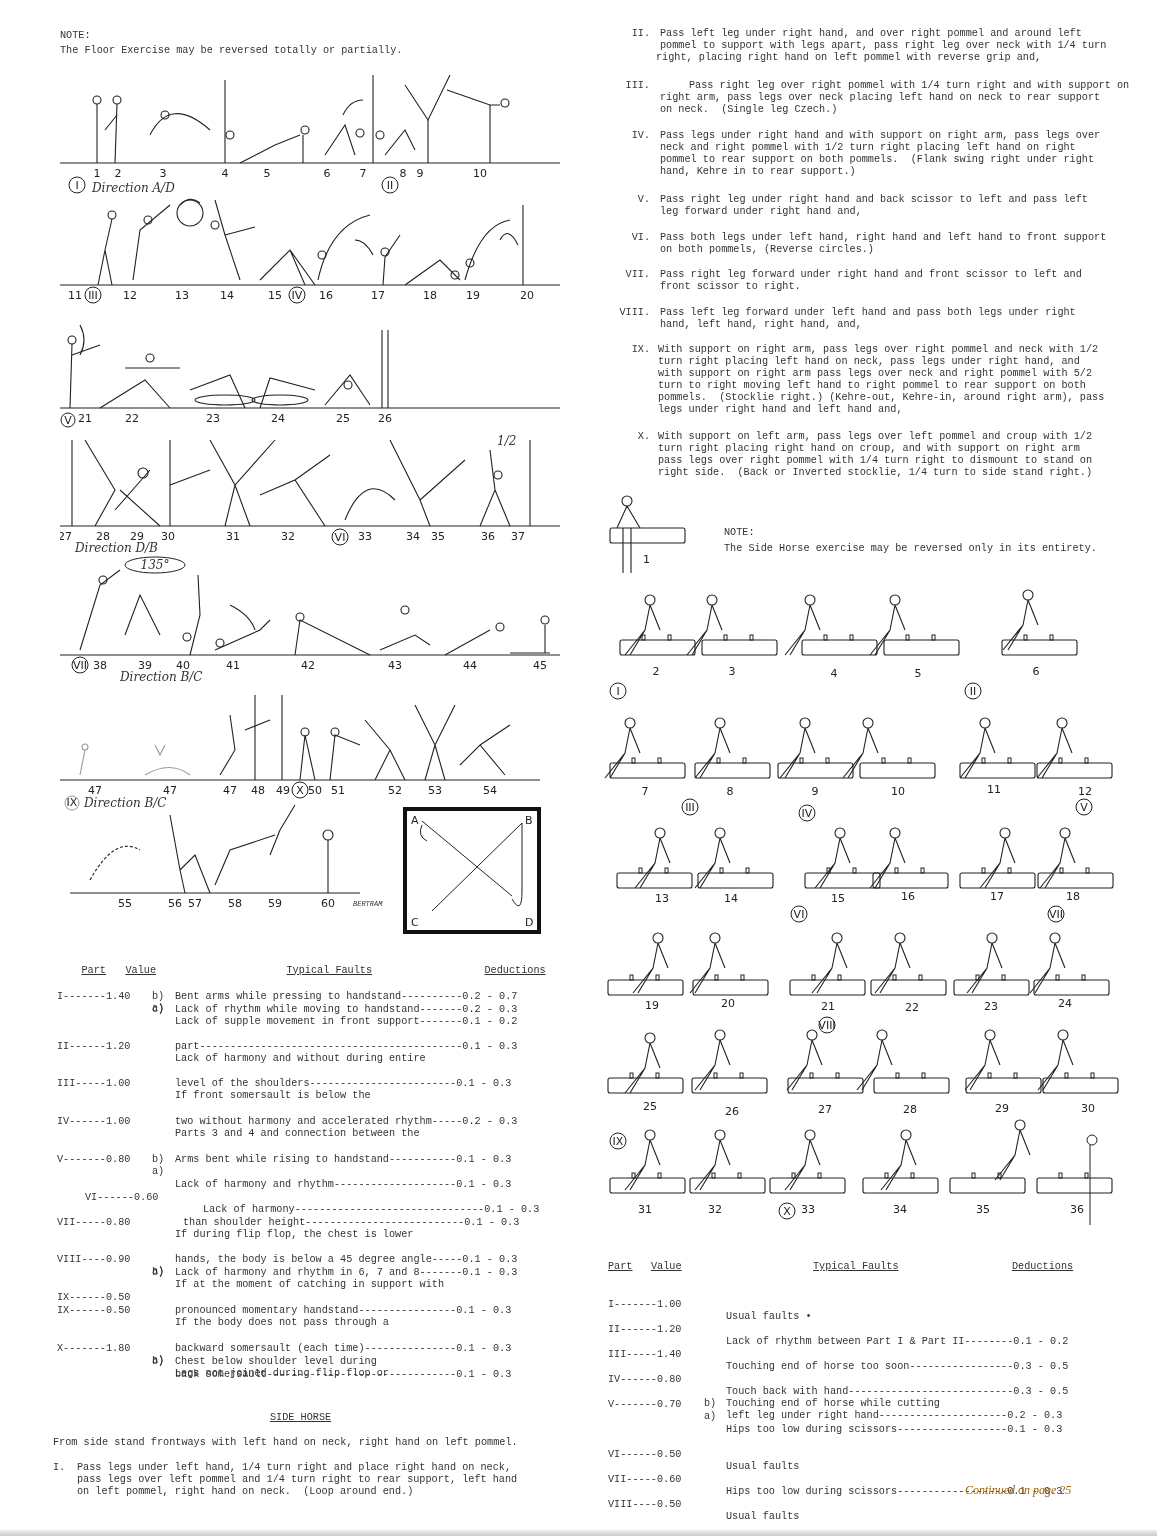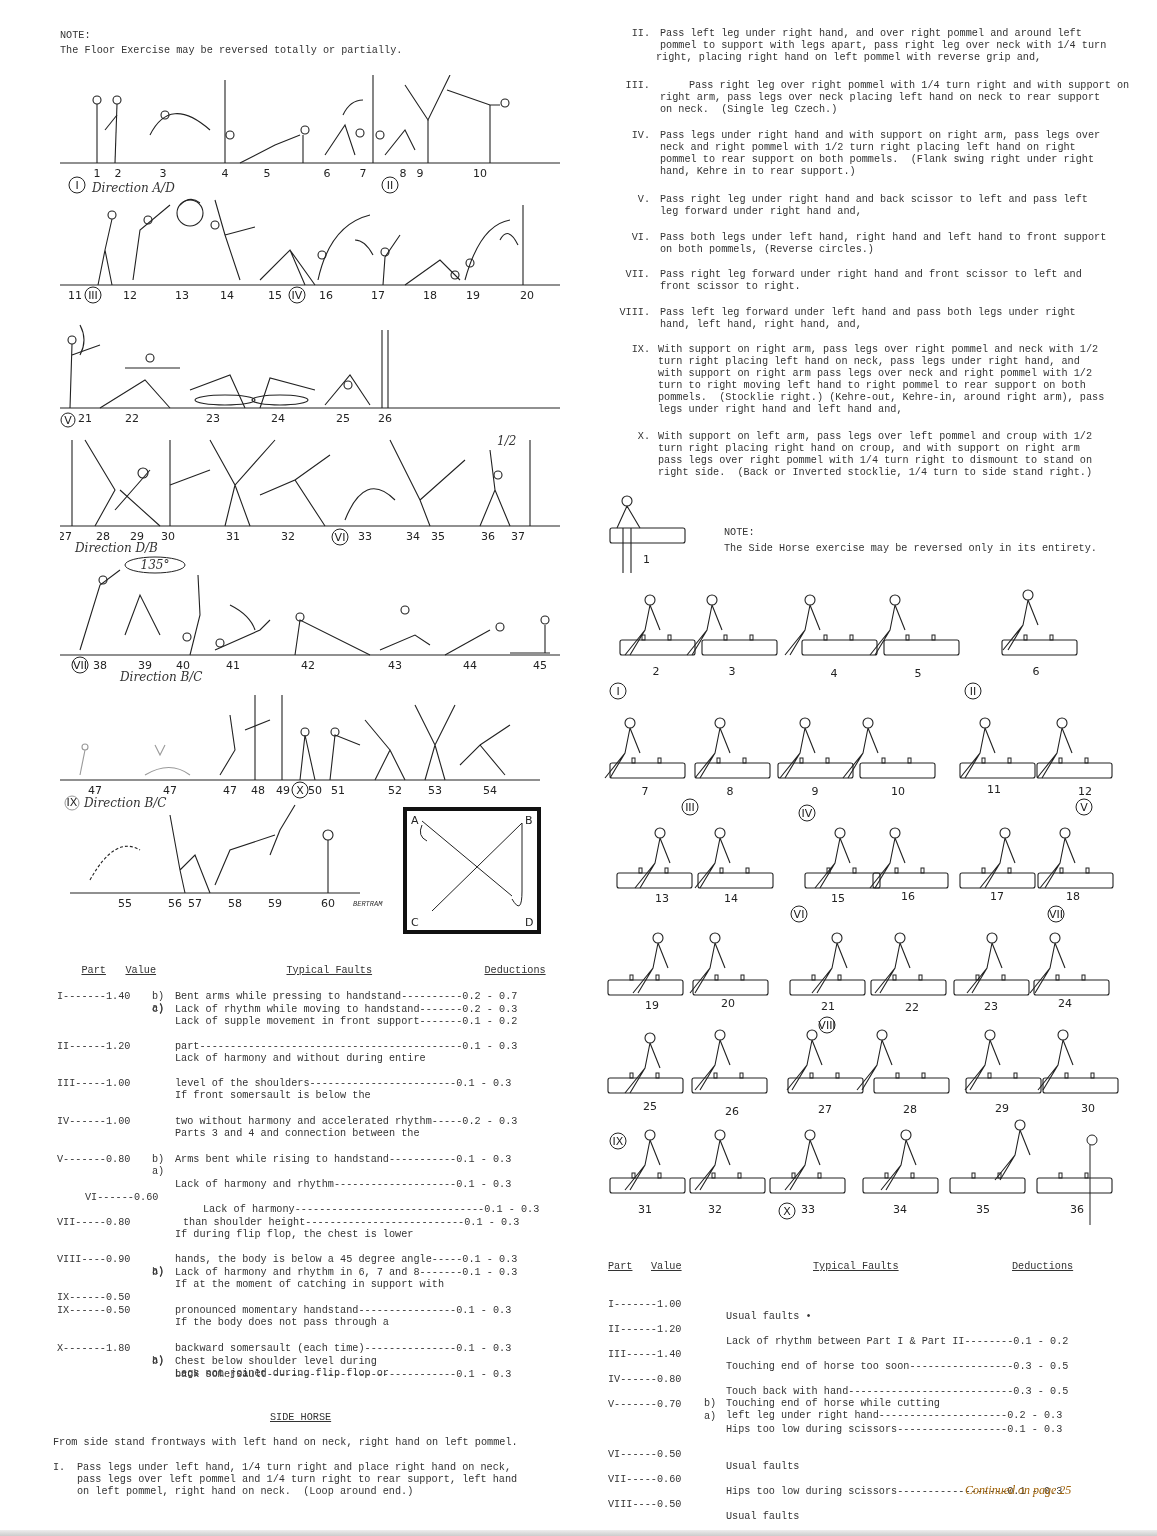--- a/index.html
+++ b/index.html
@@ -455,21 +455,21 @@
   <div class="abs" style="top:279px;left:0;">
     <span class="roman" style="left:0;width:40px;">VIII.</span>
     <span class="para" style="left:50px;top:0;">Pass left leg forward under left hand and pass both legs under right</span>
     <span class="para" style="left:50px;top:12px;">hand, left hand, right hand, and,</span>
   </div>
 
   <div class="abs" style="top:316px;left:0;">
     <span class="roman" style="left:0;width:40px;">IX.</span>
     <span class="para" style="left:48px;top:0;">With support on right arm, pass legs over right pommel and neck with 1/2</span>
     <span class="para" style="left:48px;top:12px;">turn right placing left hand on neck, pass legs under right hand, and</span>
-    <span class="para" style="left:48px;top:24px;">with support on right arm pass legs over neck and right pommel with 1/2</span>
+    <span class="para" style="left:48px;top:24px;">with support on right arm pass legs over neck and right pommel with 5/2</span>
     <span class="para" style="left:48px;top:36px;">turn to right moving left hand to right pommel to rear support on both</span>
     <span class="para" style="left:48px;top:48px;">pommels.  (Stocklie right.) (Kehre-out, Kehre-in, around right arm), pass</span>
     <span class="para" style="left:48px;top:60px;">legs under right hand and left hand and,</span>
   </div>
 
   <div class="abs" style="top:403px;left:0;">
     <span class="roman" style="left:0;width:40px;">X.</span>
     <span class="para" style="left:48px;top:0;">With support on left arm, pass legs over left pommel and croup with 1/2</span>
     <span class="para" style="left:48px;top:12px;">turn right placing right hand on croup, and with support on right arm</span>
     <span class="para" style="left:48px;top:24px;">pass legs over right pommel with 1/4 turn right to dismount to stand on</span>

